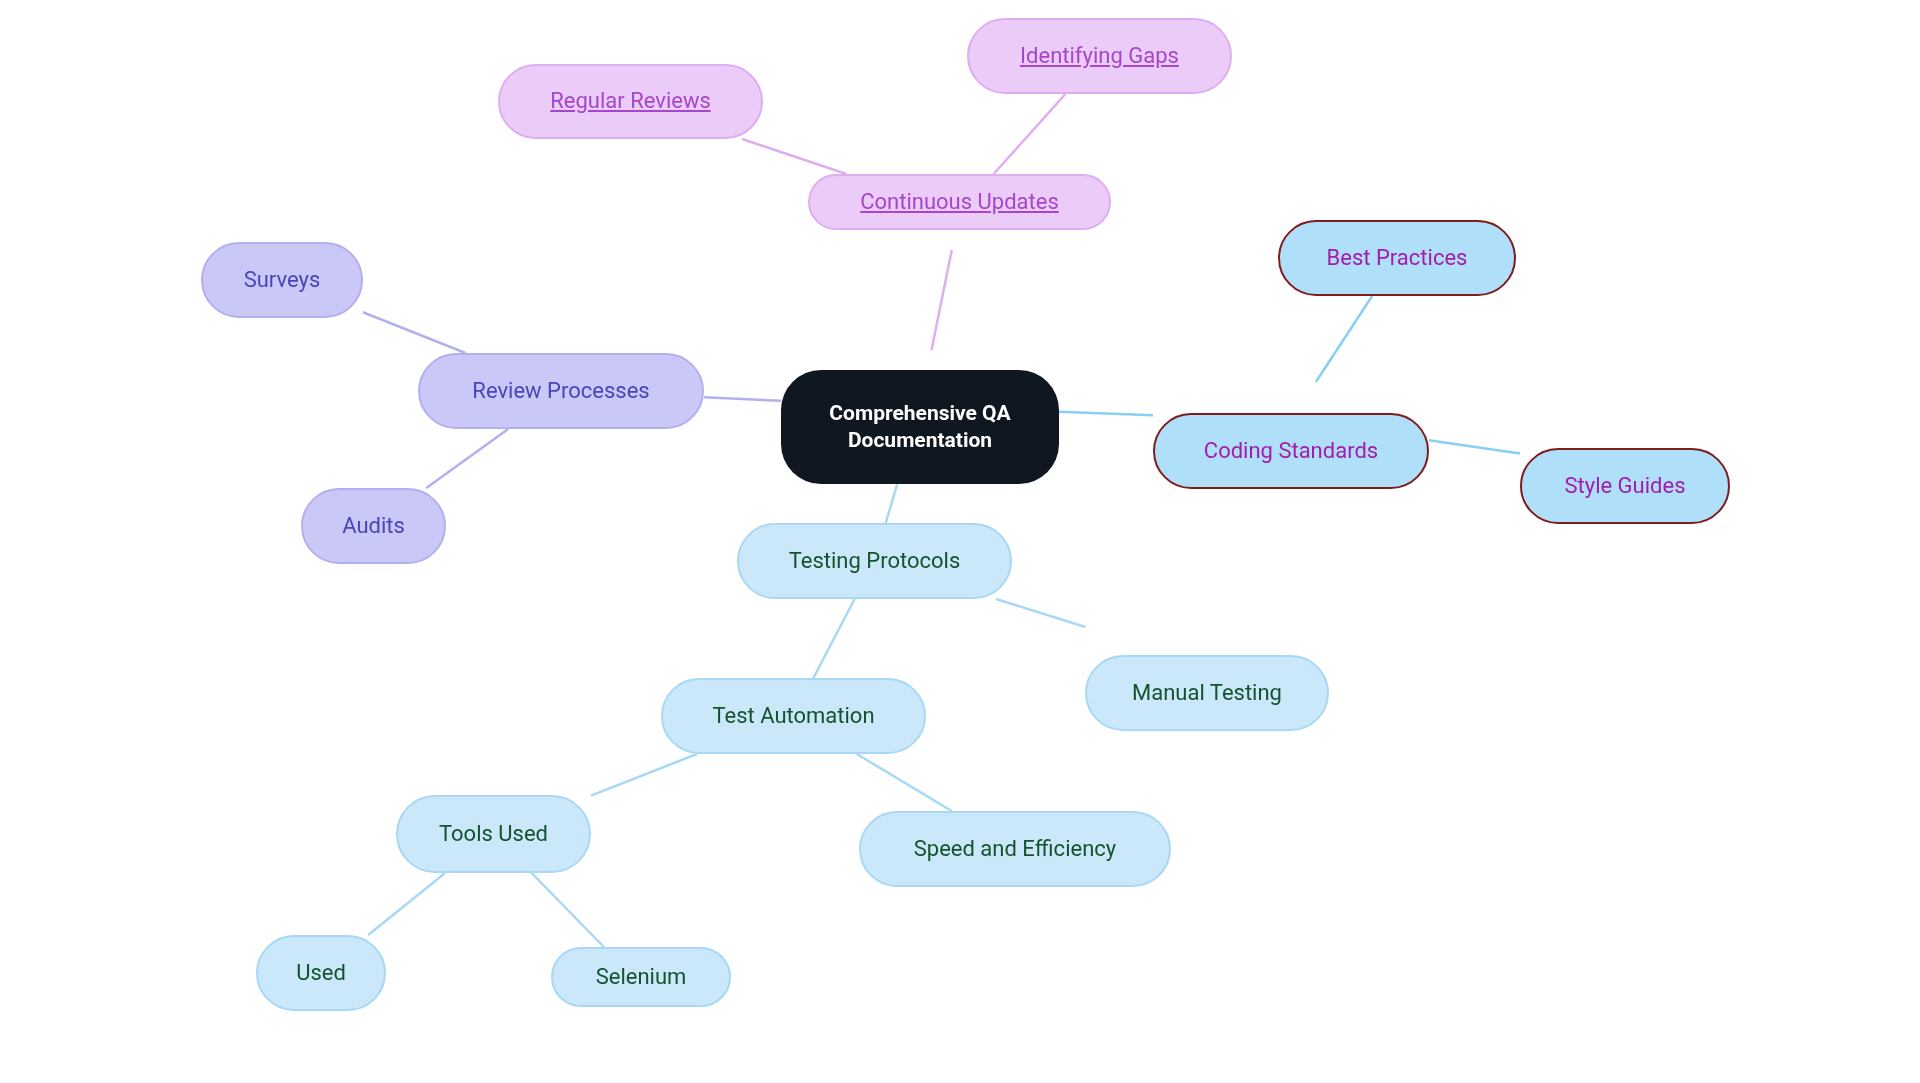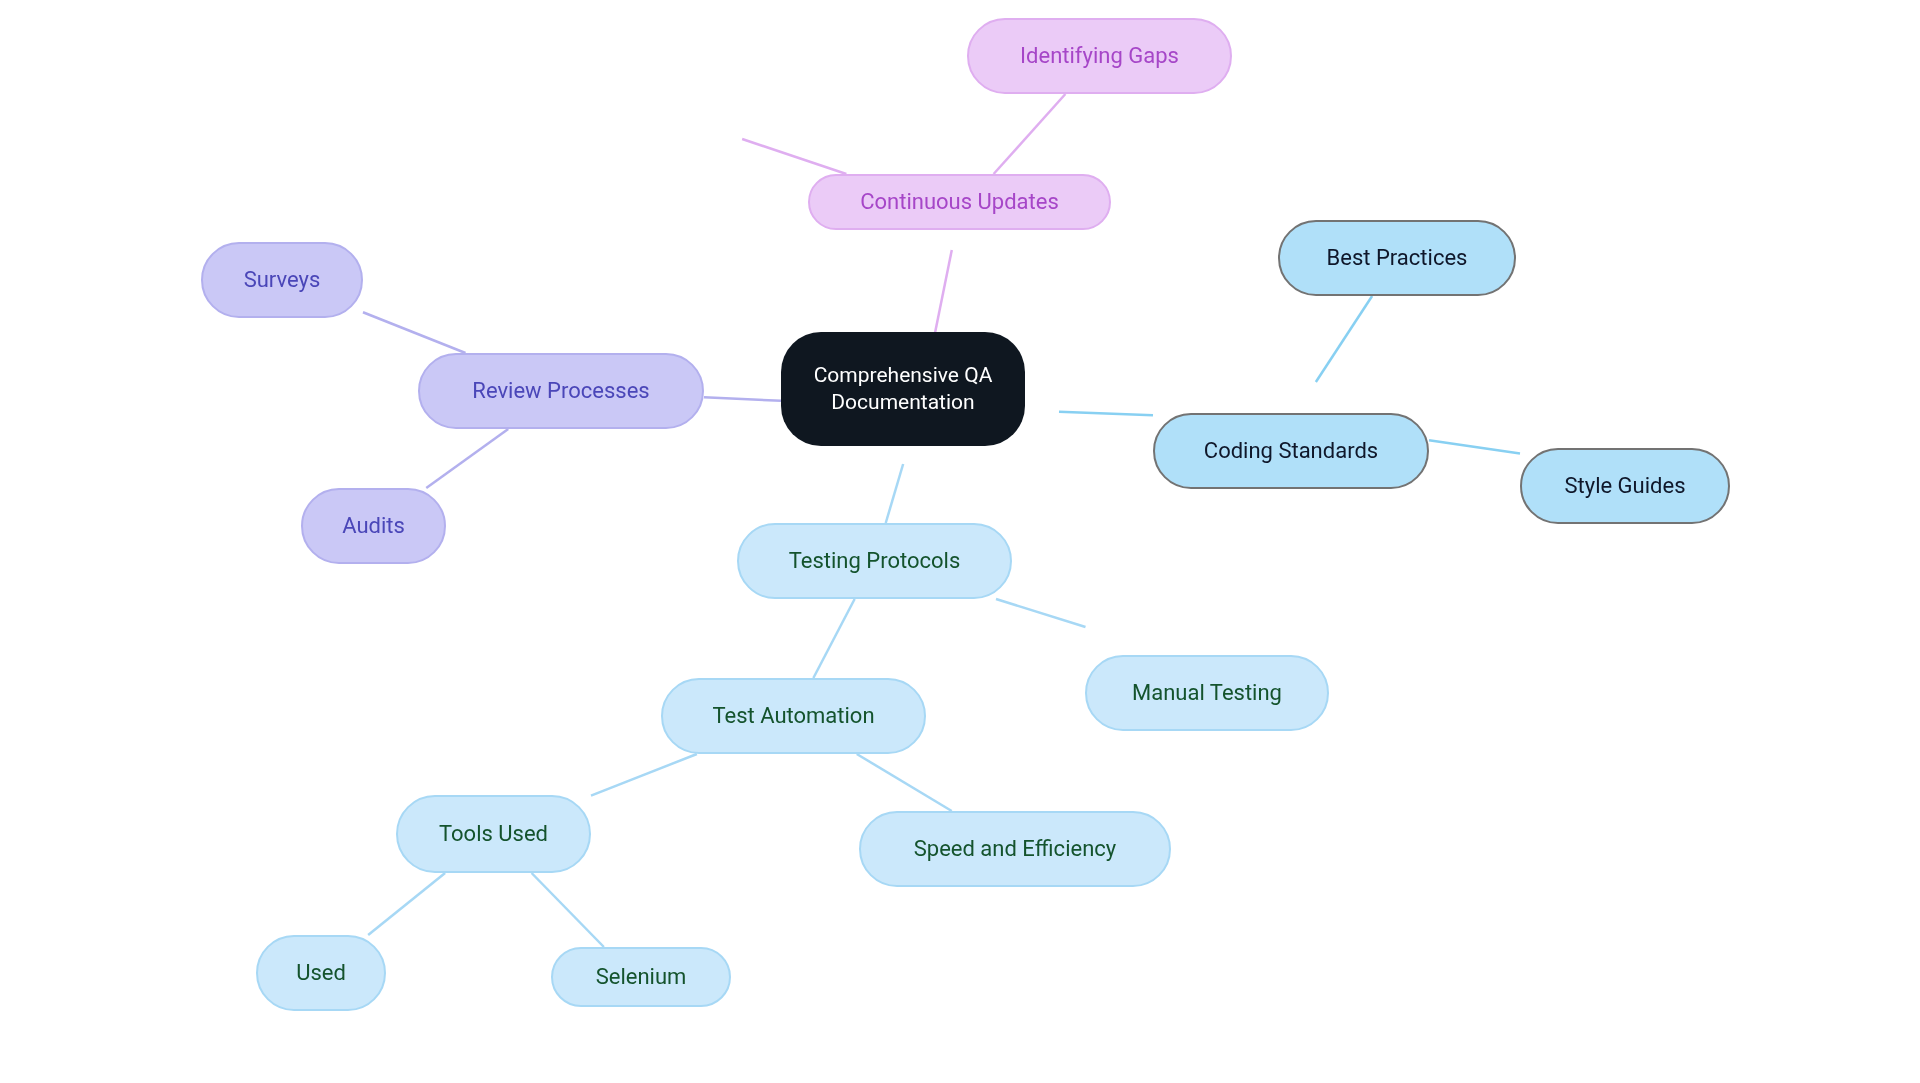--- a/index.html
+++ b/index.html
@@ -41,32 +41,33 @@
     color: #ffffff;
     font-size: 21px;
   }
   .node.lightblue {
     background: #cbe8fb;
     color: #14532d;
     border: 2px solid #a7d8f5;
   }
   .node.skyblue {
     background: #b0e0f9;
-    color: #0f172a;
-    border: 2px solid #737373;
+    color: #a21caf;
+    border: 2px solid #7f1d1d;
   }
   .node.lavender {
     background: #cac8f6;
     color: #4a46b8;
     border: 2px solid #b3b0ee;
   }
   .node.pink {
     background: #ebcbf7;
     color: #a646c8;
     border: 2px solid #dfaef0;
+    text-decoration: underline;
   }
 </style>
 </head>
 <body>
 
 <div class="canvas">
   <svg class="edges">
       <line x1="1059" y1="411.87061994609167" x2="1153" y2="415.1644204851752" stroke="#88d0f2" stroke-width="2.5"></line>
       <line x1="1315.8641975308642" y1="382" x2="1372.1358024691358" y2="296" stroke="#88d0f2" stroke-width="2.5"></line>
       <line x1="1429" y1="440.2455089820359" x2="1520" y2="453.59580838323353" stroke="#88d0f2" stroke-width="2.5"></line>
@@ -78,25 +79,26 @@
       <line x1="508.22222222222223" y1="429" x2="426.27777777777777" y2="488" stroke="#b3b0ee" stroke-width="2.5"></line>
       <line x1="903.1590909090909" y1="464" x2="885.7272727272727" y2="523" stroke="#a7d8f5" stroke-width="2.5"></line>
       <line x1="995.9903846153846" y1="599" x2="1085.5096153846155" y2="627" stroke="#a7d8f5" stroke-width="2.5"></line>
       <line x1="854.641935483871" y1="599" x2="813.358064516129" y2="678" stroke="#a7d8f5" stroke-width="2.5"></line>
       <line x1="856.7857142857143" y1="754" x2="951.7142857142857" y2="811" stroke="#a7d8f5" stroke-width="2.5"></line>
       <line x1="696.8898305084746" y1="754" x2="591" y2="795.65" stroke="#a7d8f5" stroke-width="2.5"></line>
       <line x1="445.1007194244604" y1="873" x2="368.158273381295" y2="935" stroke="#a7d8f5" stroke-width="2.5"></line>
       <line x1="531.5960264900663" y1="873" x2="603.8807947019867" y2="947" stroke="#a7d8f5" stroke-width="2.5"></line>
     </svg>
 
-  <div class="node root" style="left: 781px; top: 332px; width: 244px; height: 114px;">Comprehensive QA Documentation</div>
+  <div class="node root" style="left: 781px; top: 370px; width: 278px; height: 114px; font-weight: bold;">Comprehensive QA Documentation</div>
   <div class="node skyblue" style="left: 1153px; top: 382px; width: 276px; height: 76px; margin-top: 31px;">Coding Standards</div>
   <div class="node skyblue" style="left: 1278px; top: 220px; width: 238px; height: 76px;">Best Practices</div>
   <div class="node skyblue" style="left: 1520px; top: 448px; width: 210px; height: 76px;">Style Guides</div>
   <div class="node pink" style="left: 808px; top: 174px; width: 303px; height: 56px;">Continuous Updates</div>
+  <div class="node pink" style="left: 498px; top: 64px; width: 265px; height: 75px;">Regular Reviews</div>
   <div class="node pink" style="left: 967px; top: 18px; width: 265px; height: 76px;">Identifying Gaps</div>
   <div class="node lavender" style="left: 418px; top: 353px; width: 286px; height: 76px;">Review Processes</div>
   <div class="node lavender" style="left: 301px; top: 488px; width: 145px; height: 76px;">Audits</div>
   <div class="node lavender" style="left: 201px; top: 242px; width: 162px; height: 76px;">Surveys</div>
   <div class="node lightblue" style="left: 737px; top: 523px; width: 275px; height: 76px;">Testing Protocols</div>
   <div class="node lightblue" style="left: 1085px; top: 655px; width: 244px; height: 76px;">Manual Testing</div>
   <div class="node lightblue" style="left: 661px; top: 678px; width: 265px; height: 76px;">Test Automation</div>
   <div class="node lightblue" style="left: 859px; top: 811px; width: 312px; height: 76px;">Speed and Efficiency</div>
   <div class="node lightblue" style="left: 396px; top: 795px; width: 195px; height: 78px;">Tools Used</div>
   <div class="node lightblue" style="left: 256px; top: 935px; width: 130px; height: 76px;">Used</div>

